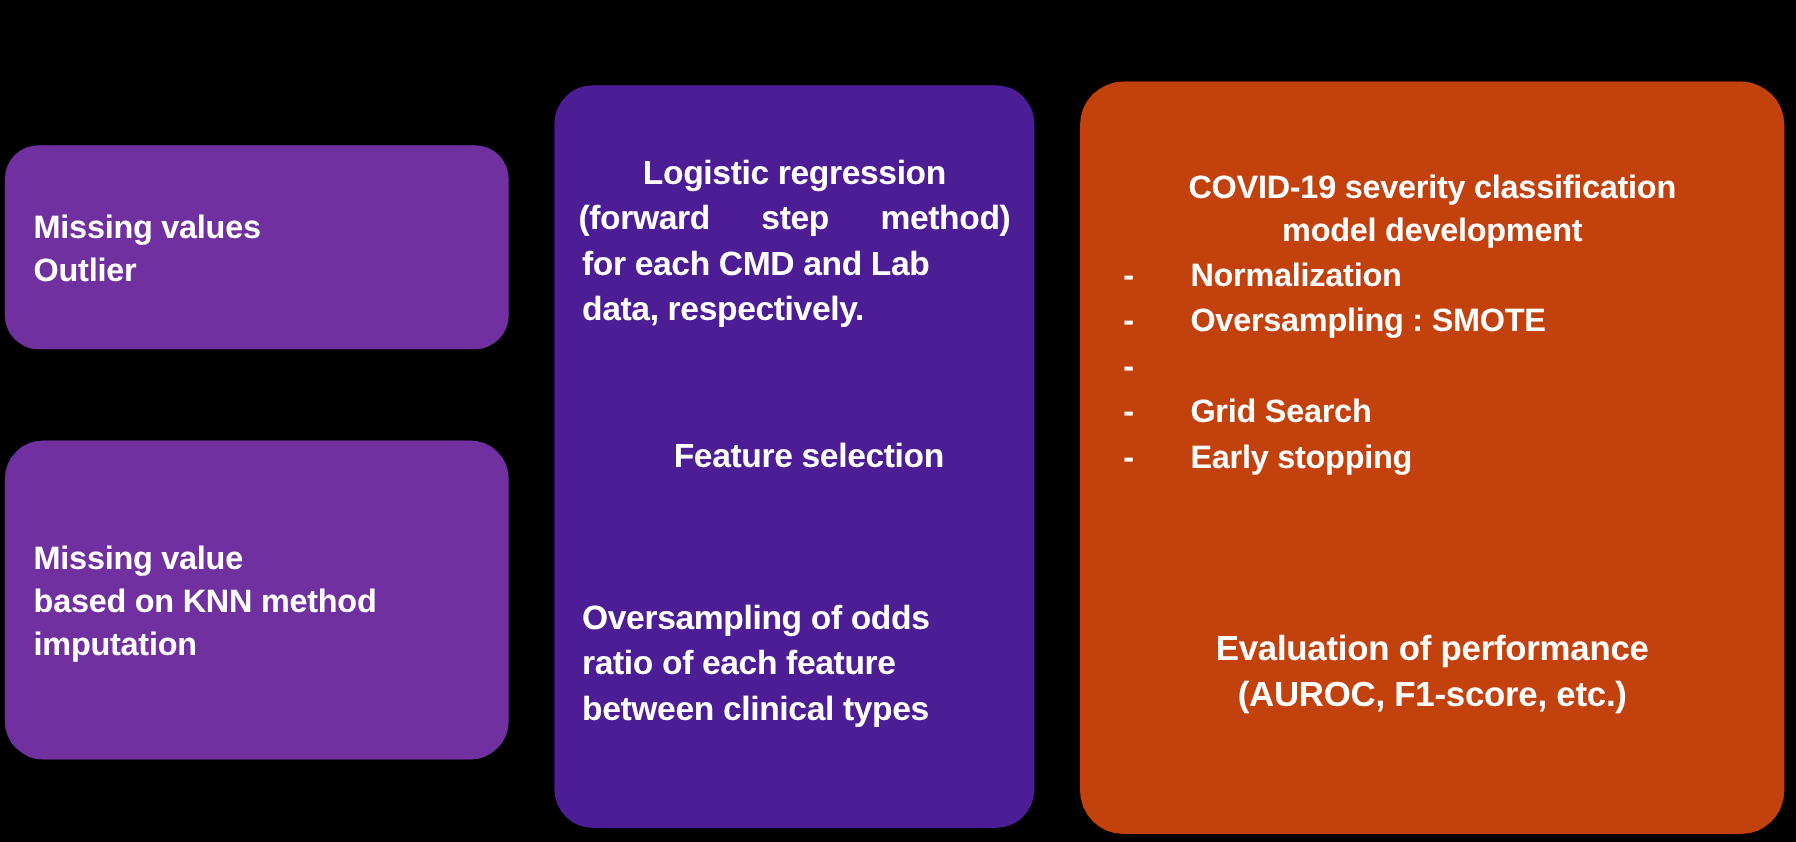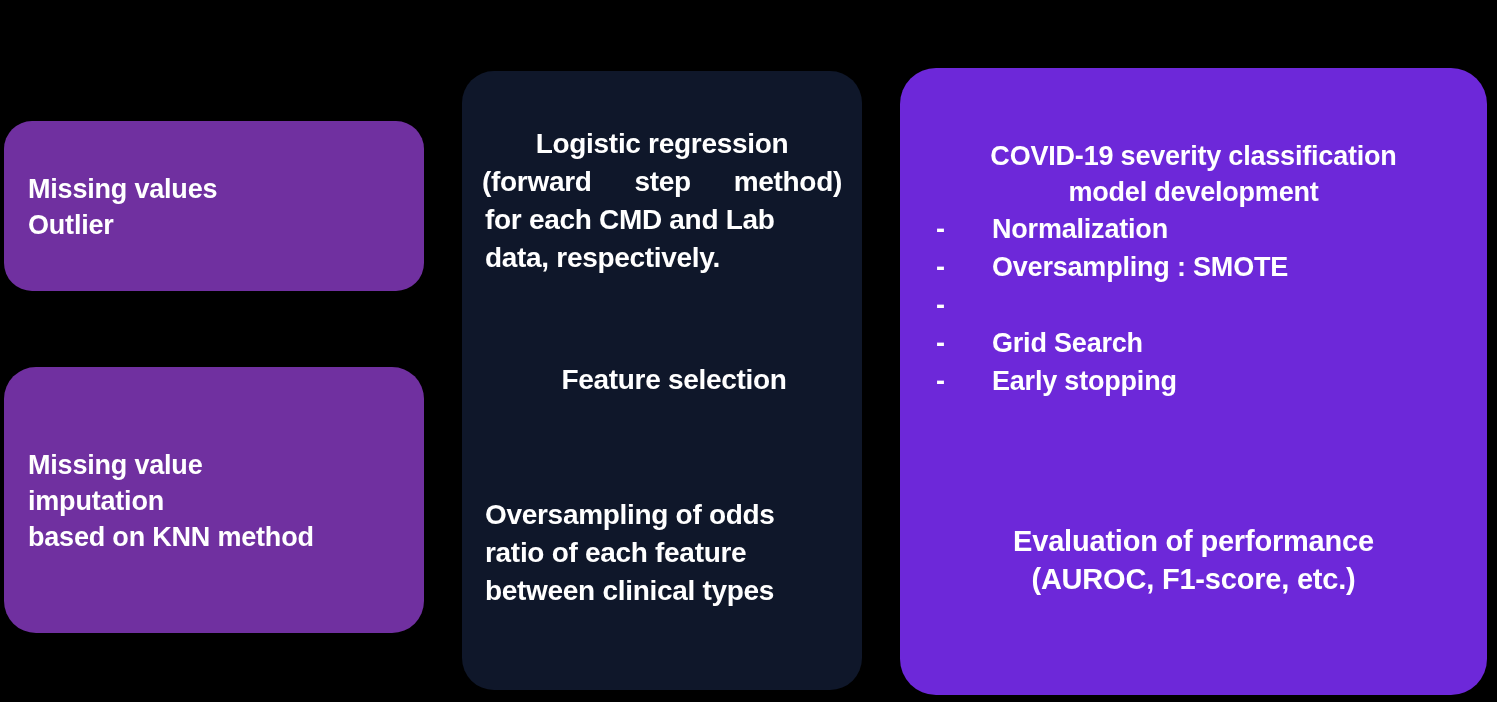--- a/index.html
+++ b/index.html
@@ -56,21 +56,21 @@
   }
   #card-missing-values .purple-text { top: 50px; }
   #card-imputation .purple-text { top: 80px; }
 
   
   #card-feature {
     left: 462px;
     top: 71px;
     width: 400px;
     height: 619px;
-    background: #0f172a;
+    background: #4c1d95;
     border-radius: 32px;
     padding: 0;
   }
   .teal-block {
     position: absolute;
     left: 0;
     width: 100%;
     box-sizing: border-box;
     padding: 0 20px;
     font-weight: bold;
@@ -97,21 +97,21 @@
     font-size: 28px;
     line-height: 38px;
   }
 
   
   #card-model {
     left: 900px;
     top: 68px;
     width: 587px;
     height: 627px;
-    background: #6d28d9;
+    background: #c2410c;
     border-radius: 36px;
   }
   #model-title {
     position: absolute;
     top: 70px;
     left: 0;
     width: 100%;
     box-sizing: border-box;
     padding: 0 42px;
     text-align: center;
@@ -176,22 +176,22 @@
   <div class="card card-purple" id="card-missing-values">
     <div class="purple-text">
       <div>Missing values</div>
       <div>Outlier</div>
     </div>
   </div>
 
   <div class="card card-purple" id="card-imputation">
     <div class="purple-text">
       <div>Missing value</div>
+      <div>based on KNN method</div>
       <div>imputation</div>
-      <div>based on KNN method</div>
     </div>
   </div>
 
   <div class="card" id="card-feature">
 
     <div class="teal-block" id="teal-logistic">
       <div class="ln1">Logistic regression</div>
       <div class="ln2">(forward step method)</div>
       <div class="ln3">for each CMD and Lab</div>
       <div class="ln4">data, respectively.</div>

